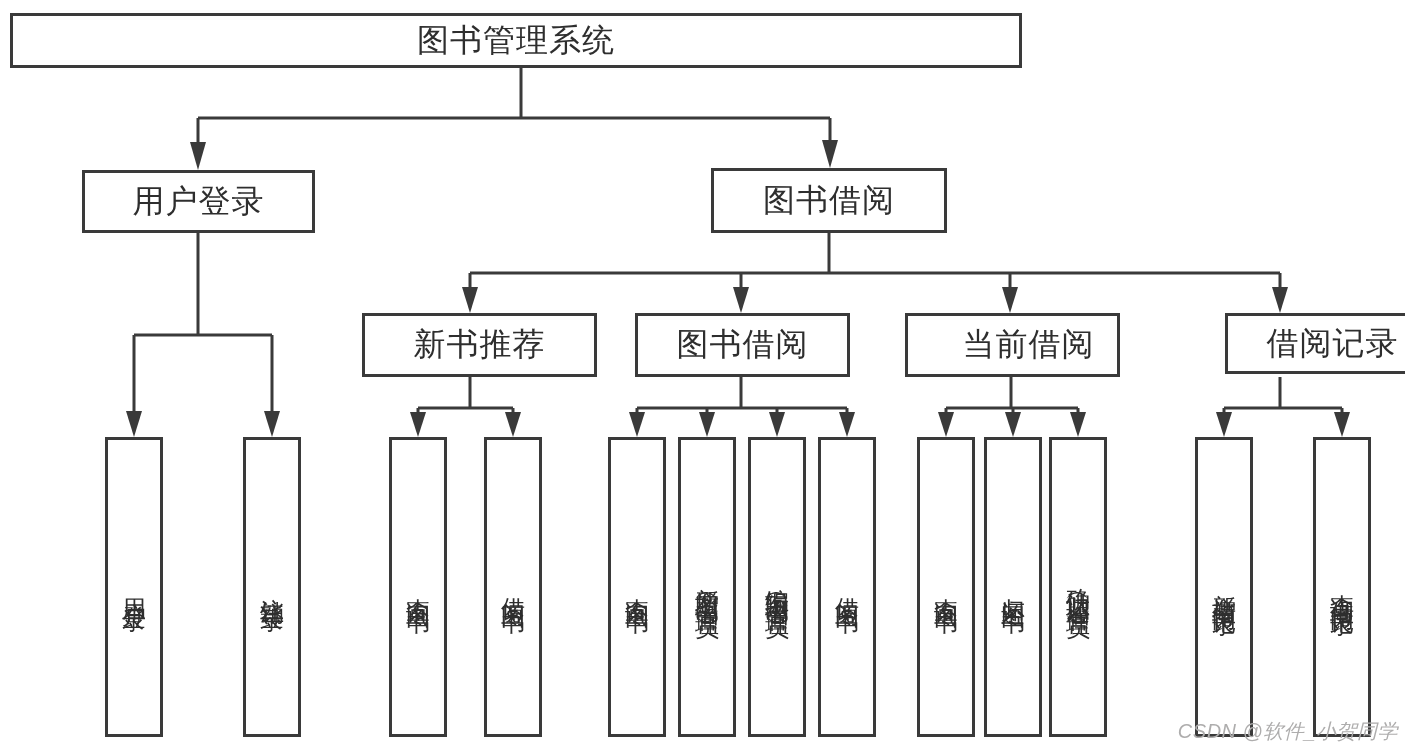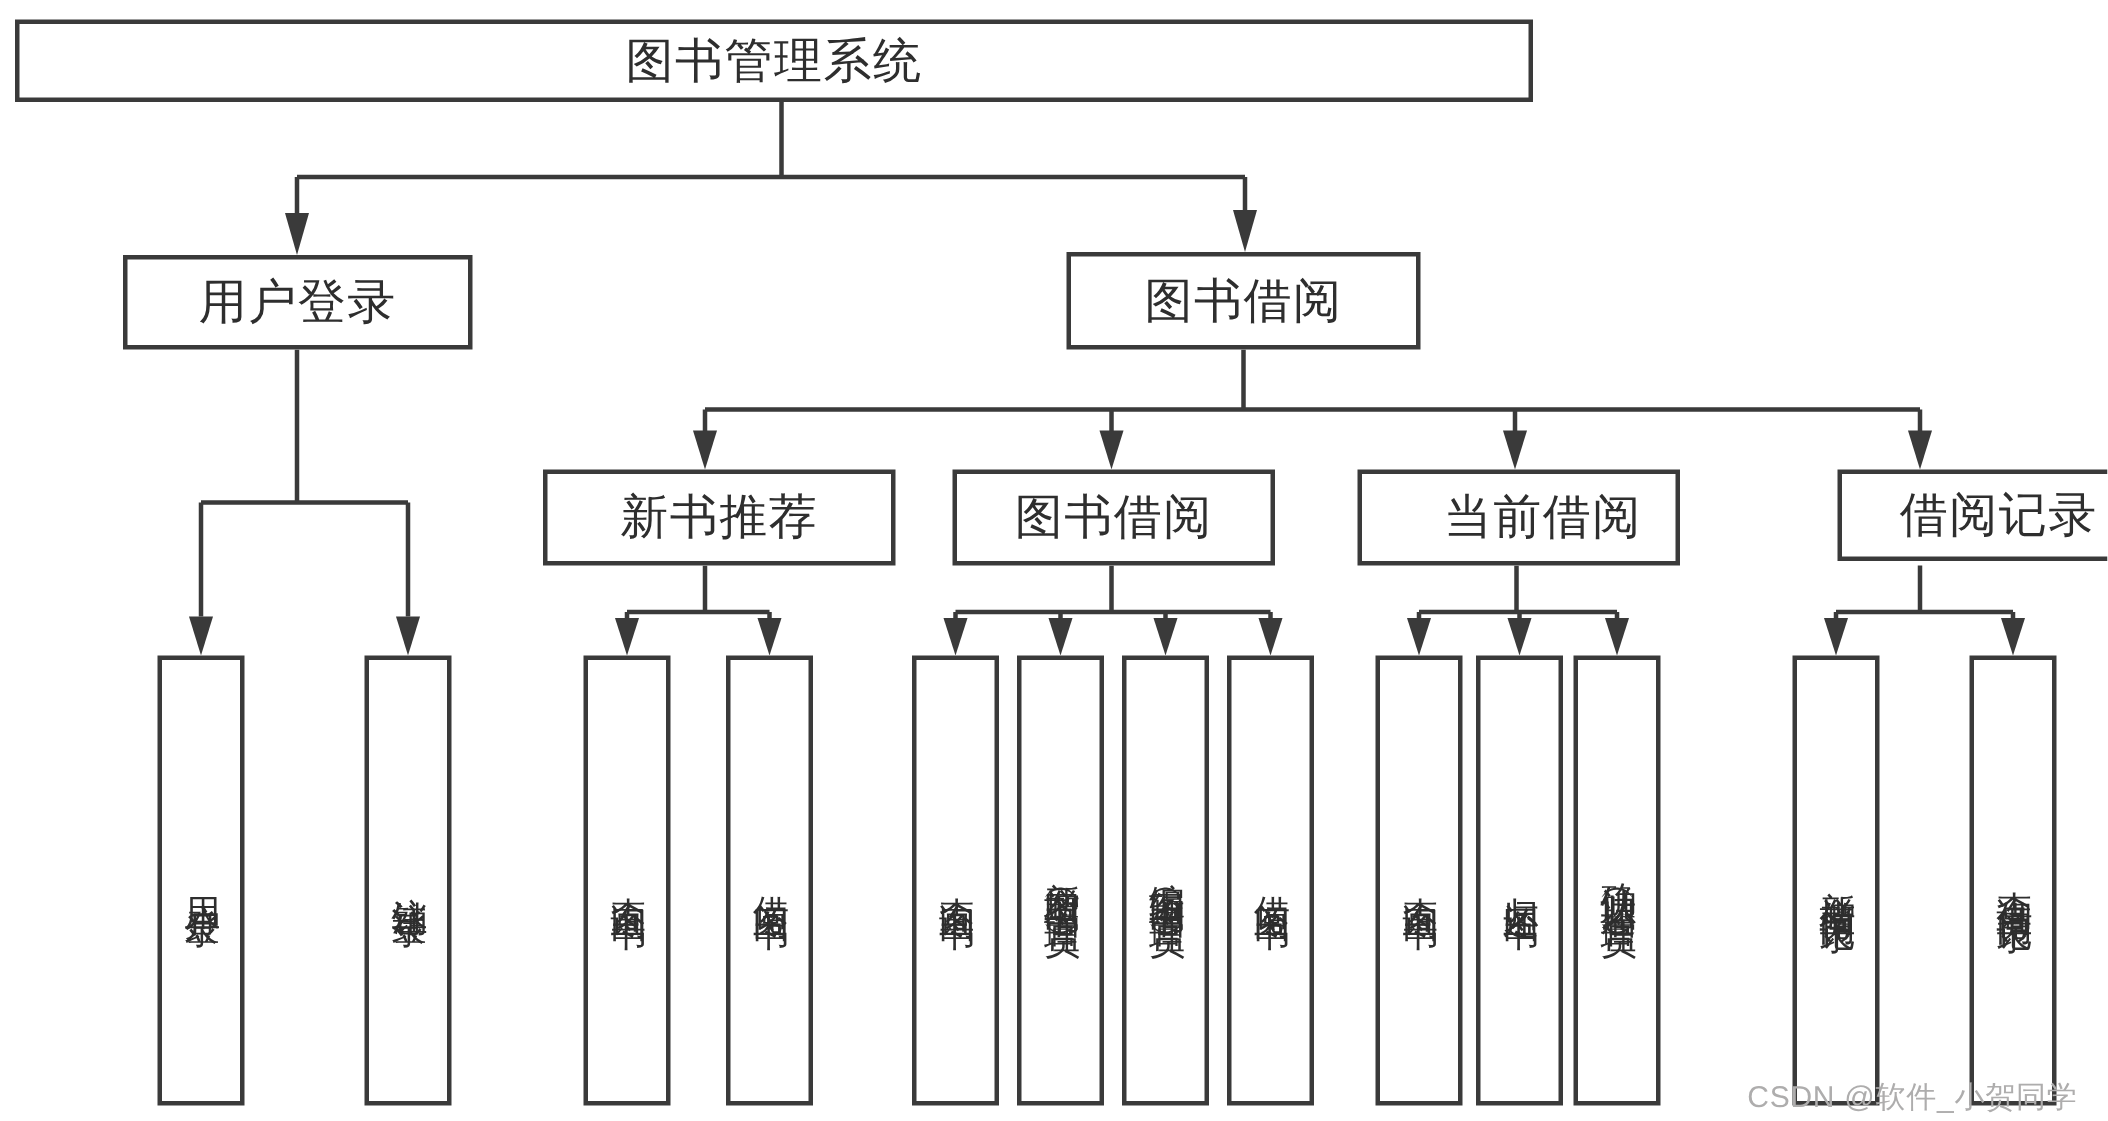--- a/index.html
+++ b/index.html
@@ -67,27 +67,28 @@
   #l-bor-2    { left: 678px;  }
   #l-bor-3    { left: 748px;  }
   #l-bor-4    { left: 818px;  }
   #l-cur-1    { left: 917px;  }
   #l-cur-2    { left: 984px;  }
   #l-cur-3    { left: 1049px; }
   #l-recd-1   { left: 1195px; }
   #l-recd-2   { left: 1313px; }
   #watermark {
     position: absolute;
-    right: 20px;
+    right: 7px;
     bottom: 2px;
     font-size: 20px;
     color: #aeadad;
     letter-spacing: 0.5px;
     z-index: 5;
     white-space: nowrap;
+    font-style: italic;
   }
 </style>
 </head>
 <body>
 
 <div id="stage">
 
   <svg id="connectors" width="1405" height="747" viewBox="0 0 1405 747">
     <g stroke="#3a3a3a" stroke-width="3" fill="none">
 

